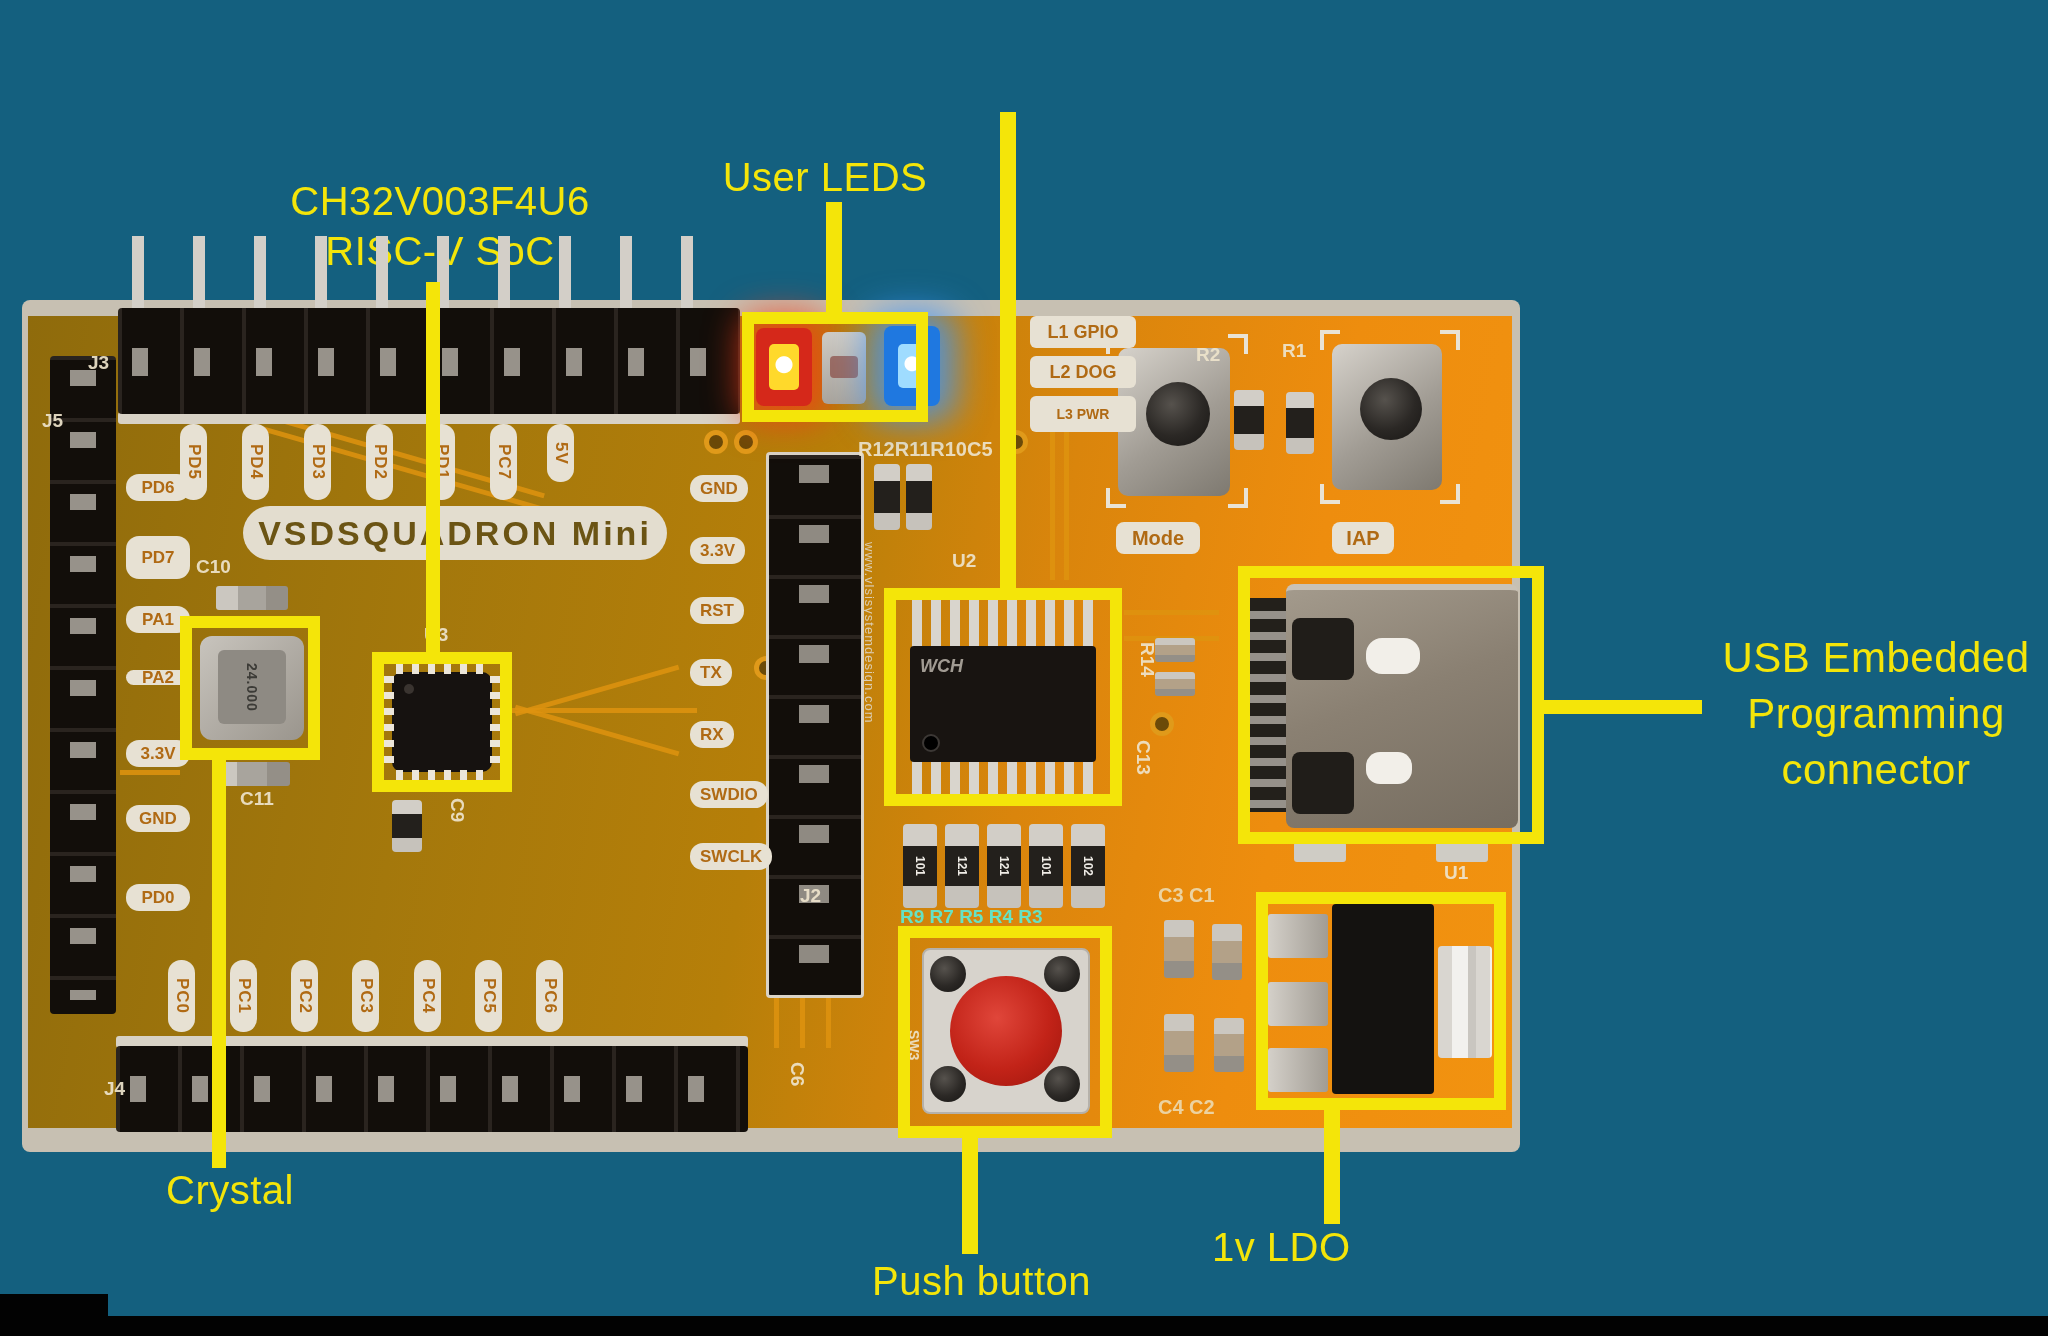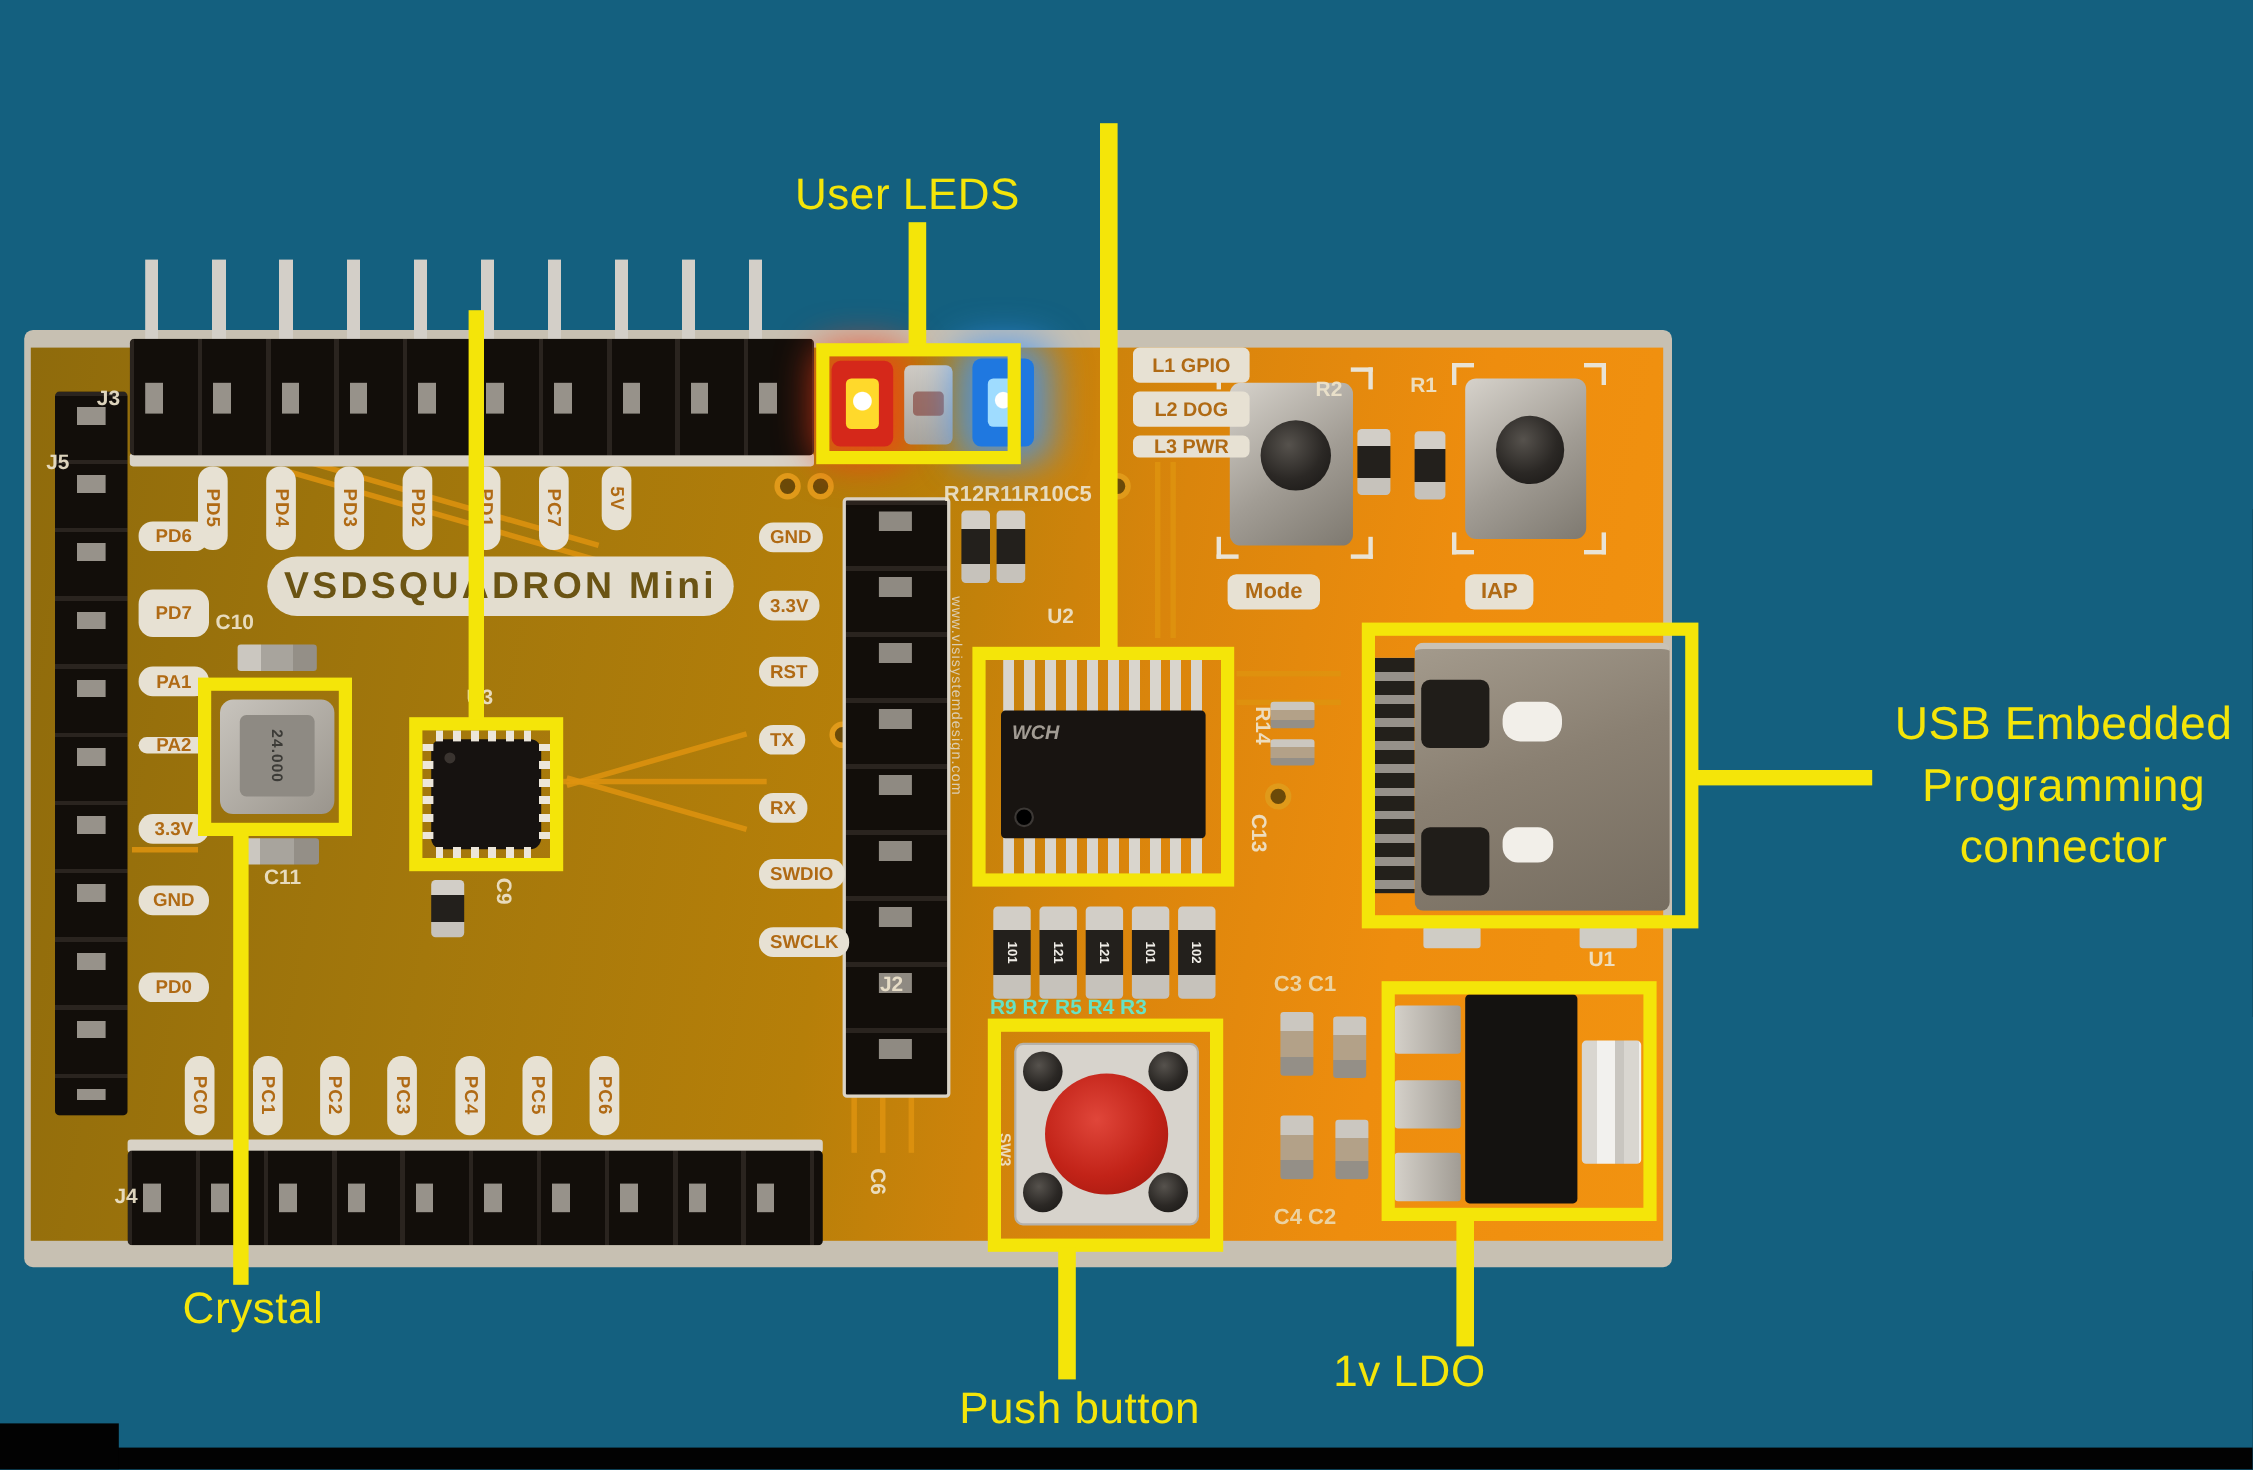--- a/index.html
+++ b/index.html
@@ -238,20 +238,24 @@
   <div class="lead" style="left:826px;top:202px;width:16px;height:112px;"></div>
   <div class="lead" style="left:1000px;top:112px;width:16px;height:478px;"></div>
   <div class="lead" style="left:212px;top:756px;width:14px;height:412px;"></div>
   <div class="lead" style="left:962px;top:1134px;width:16px;height:120px;"></div>
   <div class="lead" style="left:1324px;top:1106px;width:16px;height:118px;"></div>
   <div class="lead" style="left:1542px;top:700px;width:160px;height:14px;"></div>
 
   <div class="ann center" style="left:700px;top:152px;width:250px;">
     <div>User LEDS</div>
   </div>
+  <div class="ann center" style="left:268px;top:176px;width:344px;">
+    <div>CH32V003F4U6</div>
+    <div>RISC-V SoC</div>
+  </div>
   <div class="ann center" style="left:1700px;top:630px;width:352px;font-size:42px;line-height:56px;">
     <div>USB Embedded</div>
     <div>Programming</div>
     <div>connector</div>
   </div>
   <div class="ann" style="left:166px;top:1164px;width:240px;line-height:52px;">
     <div>Crystal</div>
   </div>
   <div class="ann" style="left:872px;top:1256px;width:260px;">
     <div>Push button</div>
@@ -345,21 +349,21 @@
     </div>
     <div class="silk-pill " style="left: 536px; top: 960px; width: 27px; height: 72px;">
       <span class="pill-v">PC6</span>
     </div>
     <div class="silk-pill" style="left: 1030px; top: 316px; width: 106px; height: 32px; border-radius: 6px; font-size: 18px;">
       <span>L1 GPIO</span>
     </div>
     <div class="silk-pill" style="left: 1030px; top: 356px; width: 106px; height: 32px; border-radius: 6px; font-size: 18px;">
       <span>L2 DOG</span>
     </div>
-    <div class="silk-pill" style="left: 1030px; top: 396px; width: 106px; height: 20px; border-radius: 6px; font-size: 18px;">
+    <div class="silk-pill" style="left: 1030px; top: 396px; width: 106px; height: 36px; border-radius: 6px; font-size: 14px;">
       <span>L3 PWR</span>
     </div>
     <div class="res" style="left: 903px; top: 824px; width: 34px; height: 84px;">
       <span class="val">101</span>
     </div>
     <div class="res" style="left: 945px; top: 824px; width: 34px; height: 84px;">
       <span class="val">121</span>
     </div>
     <div class="res" style="left: 987px; top: 824px; width: 34px; height: 84px;">
       <span class="val">121</span>

